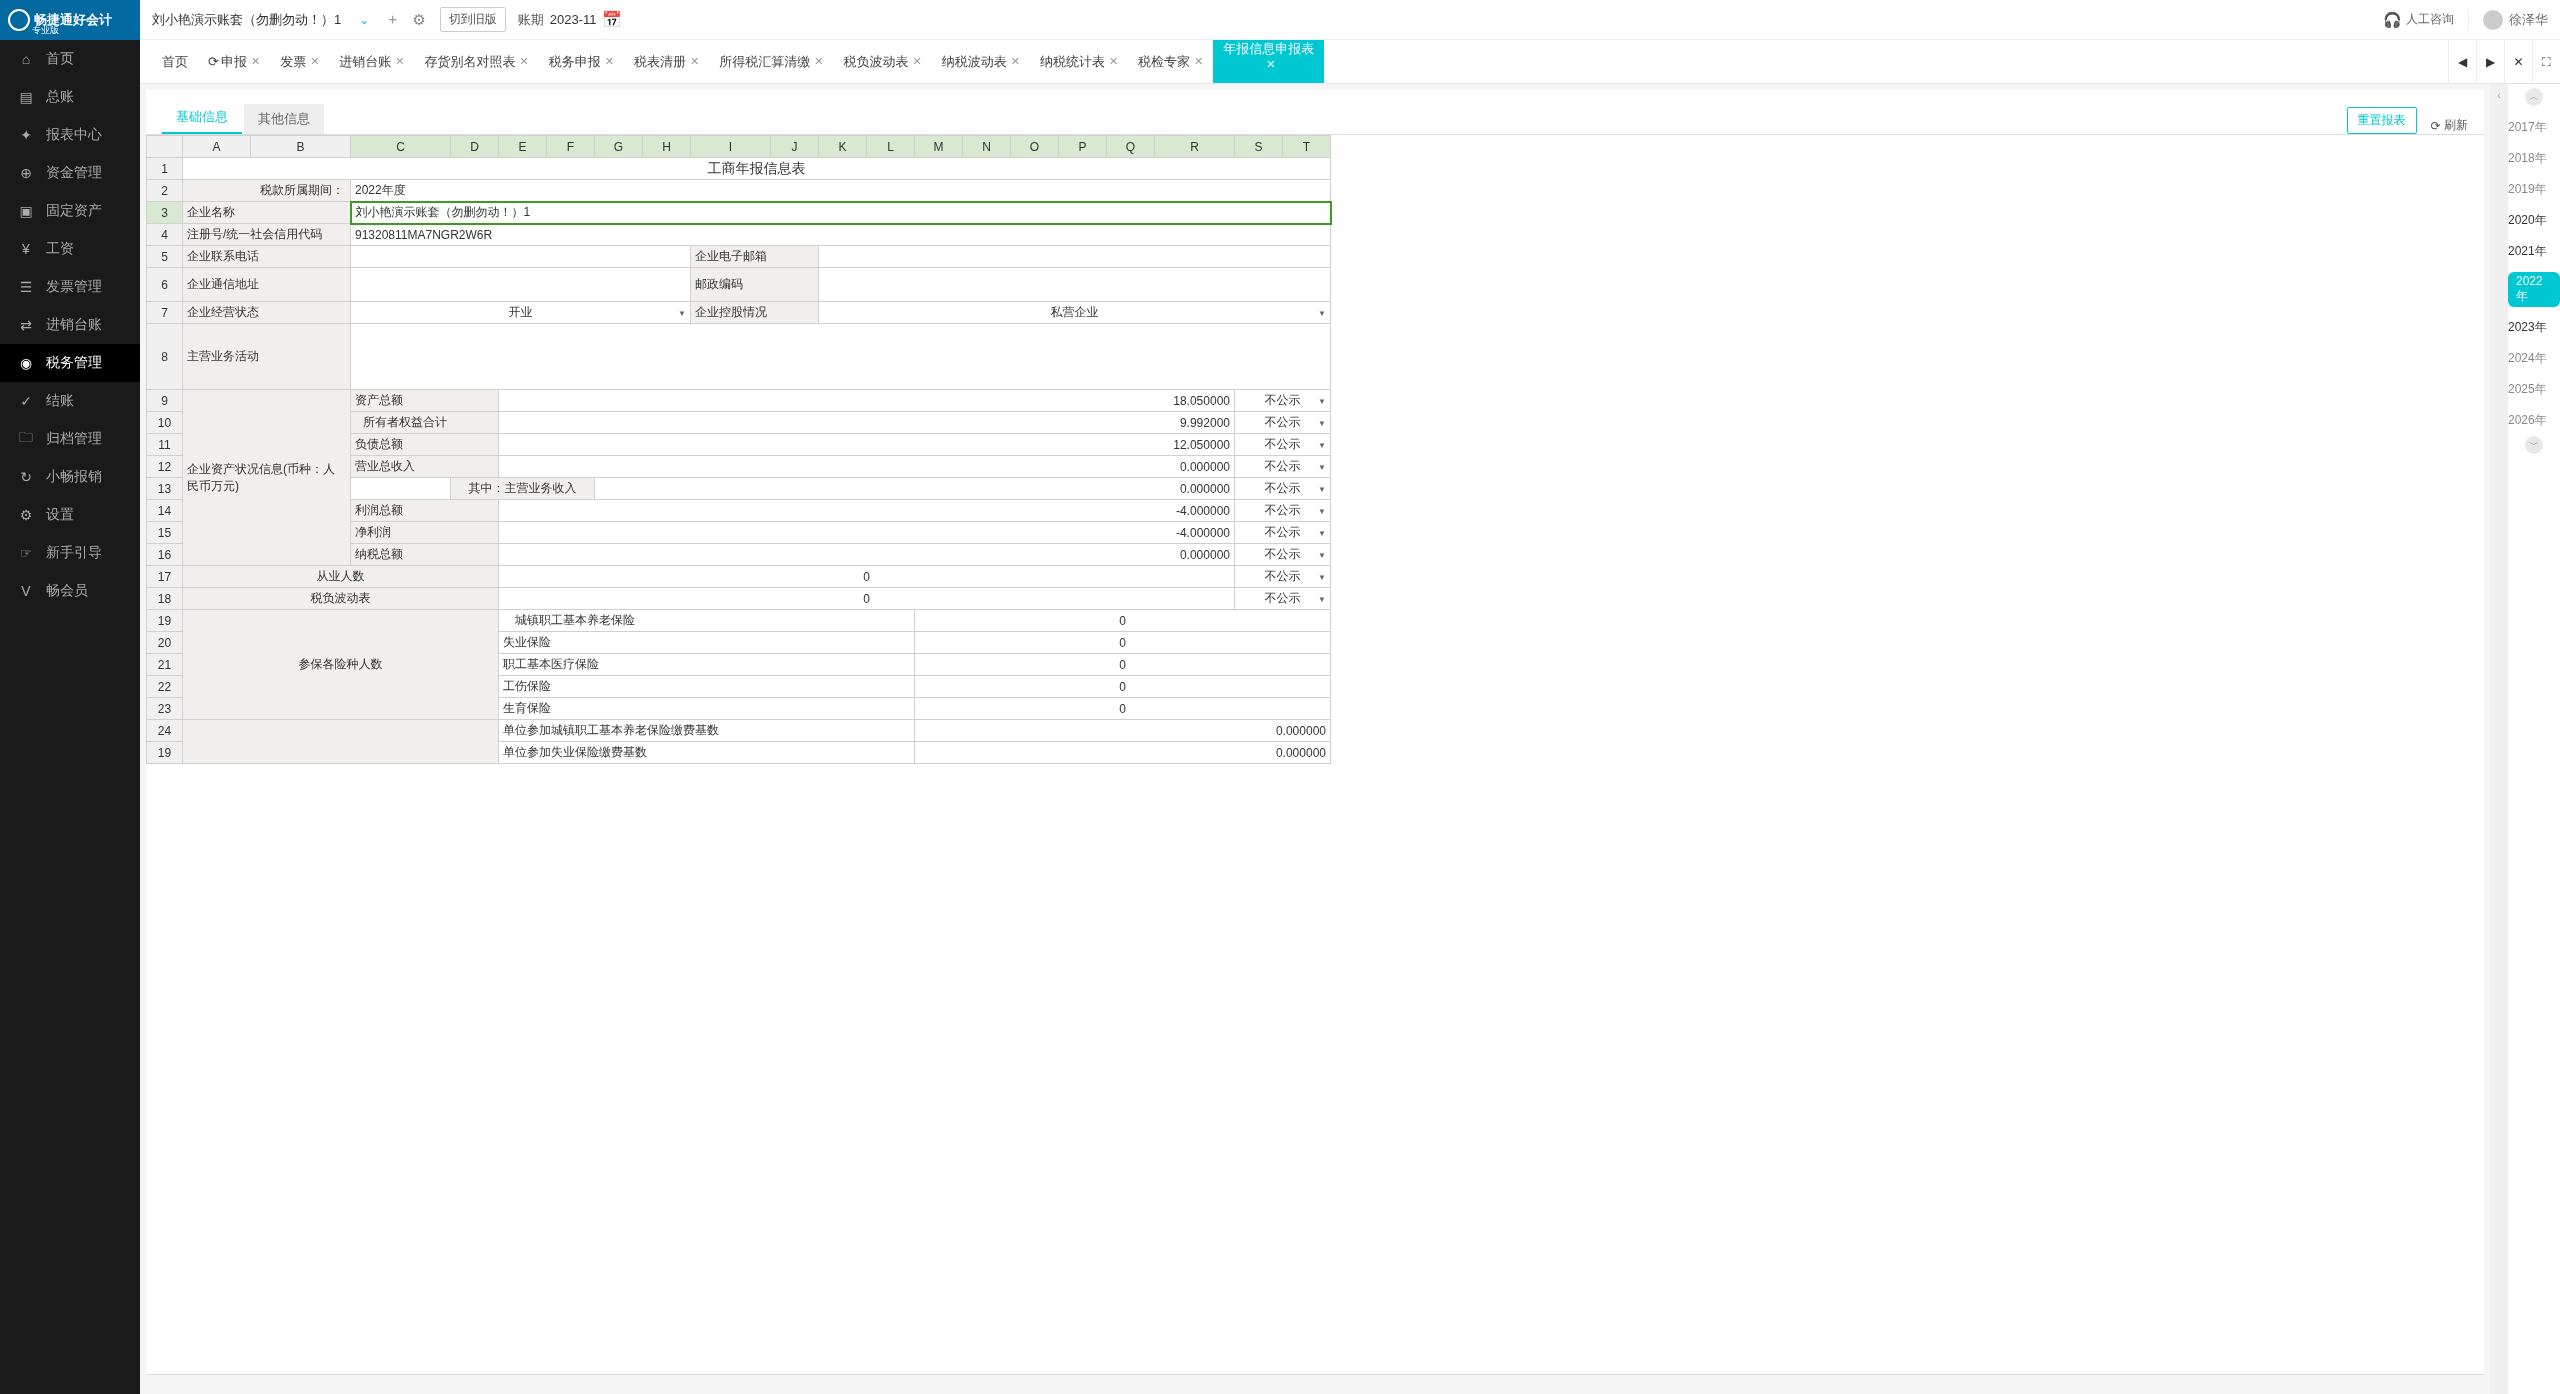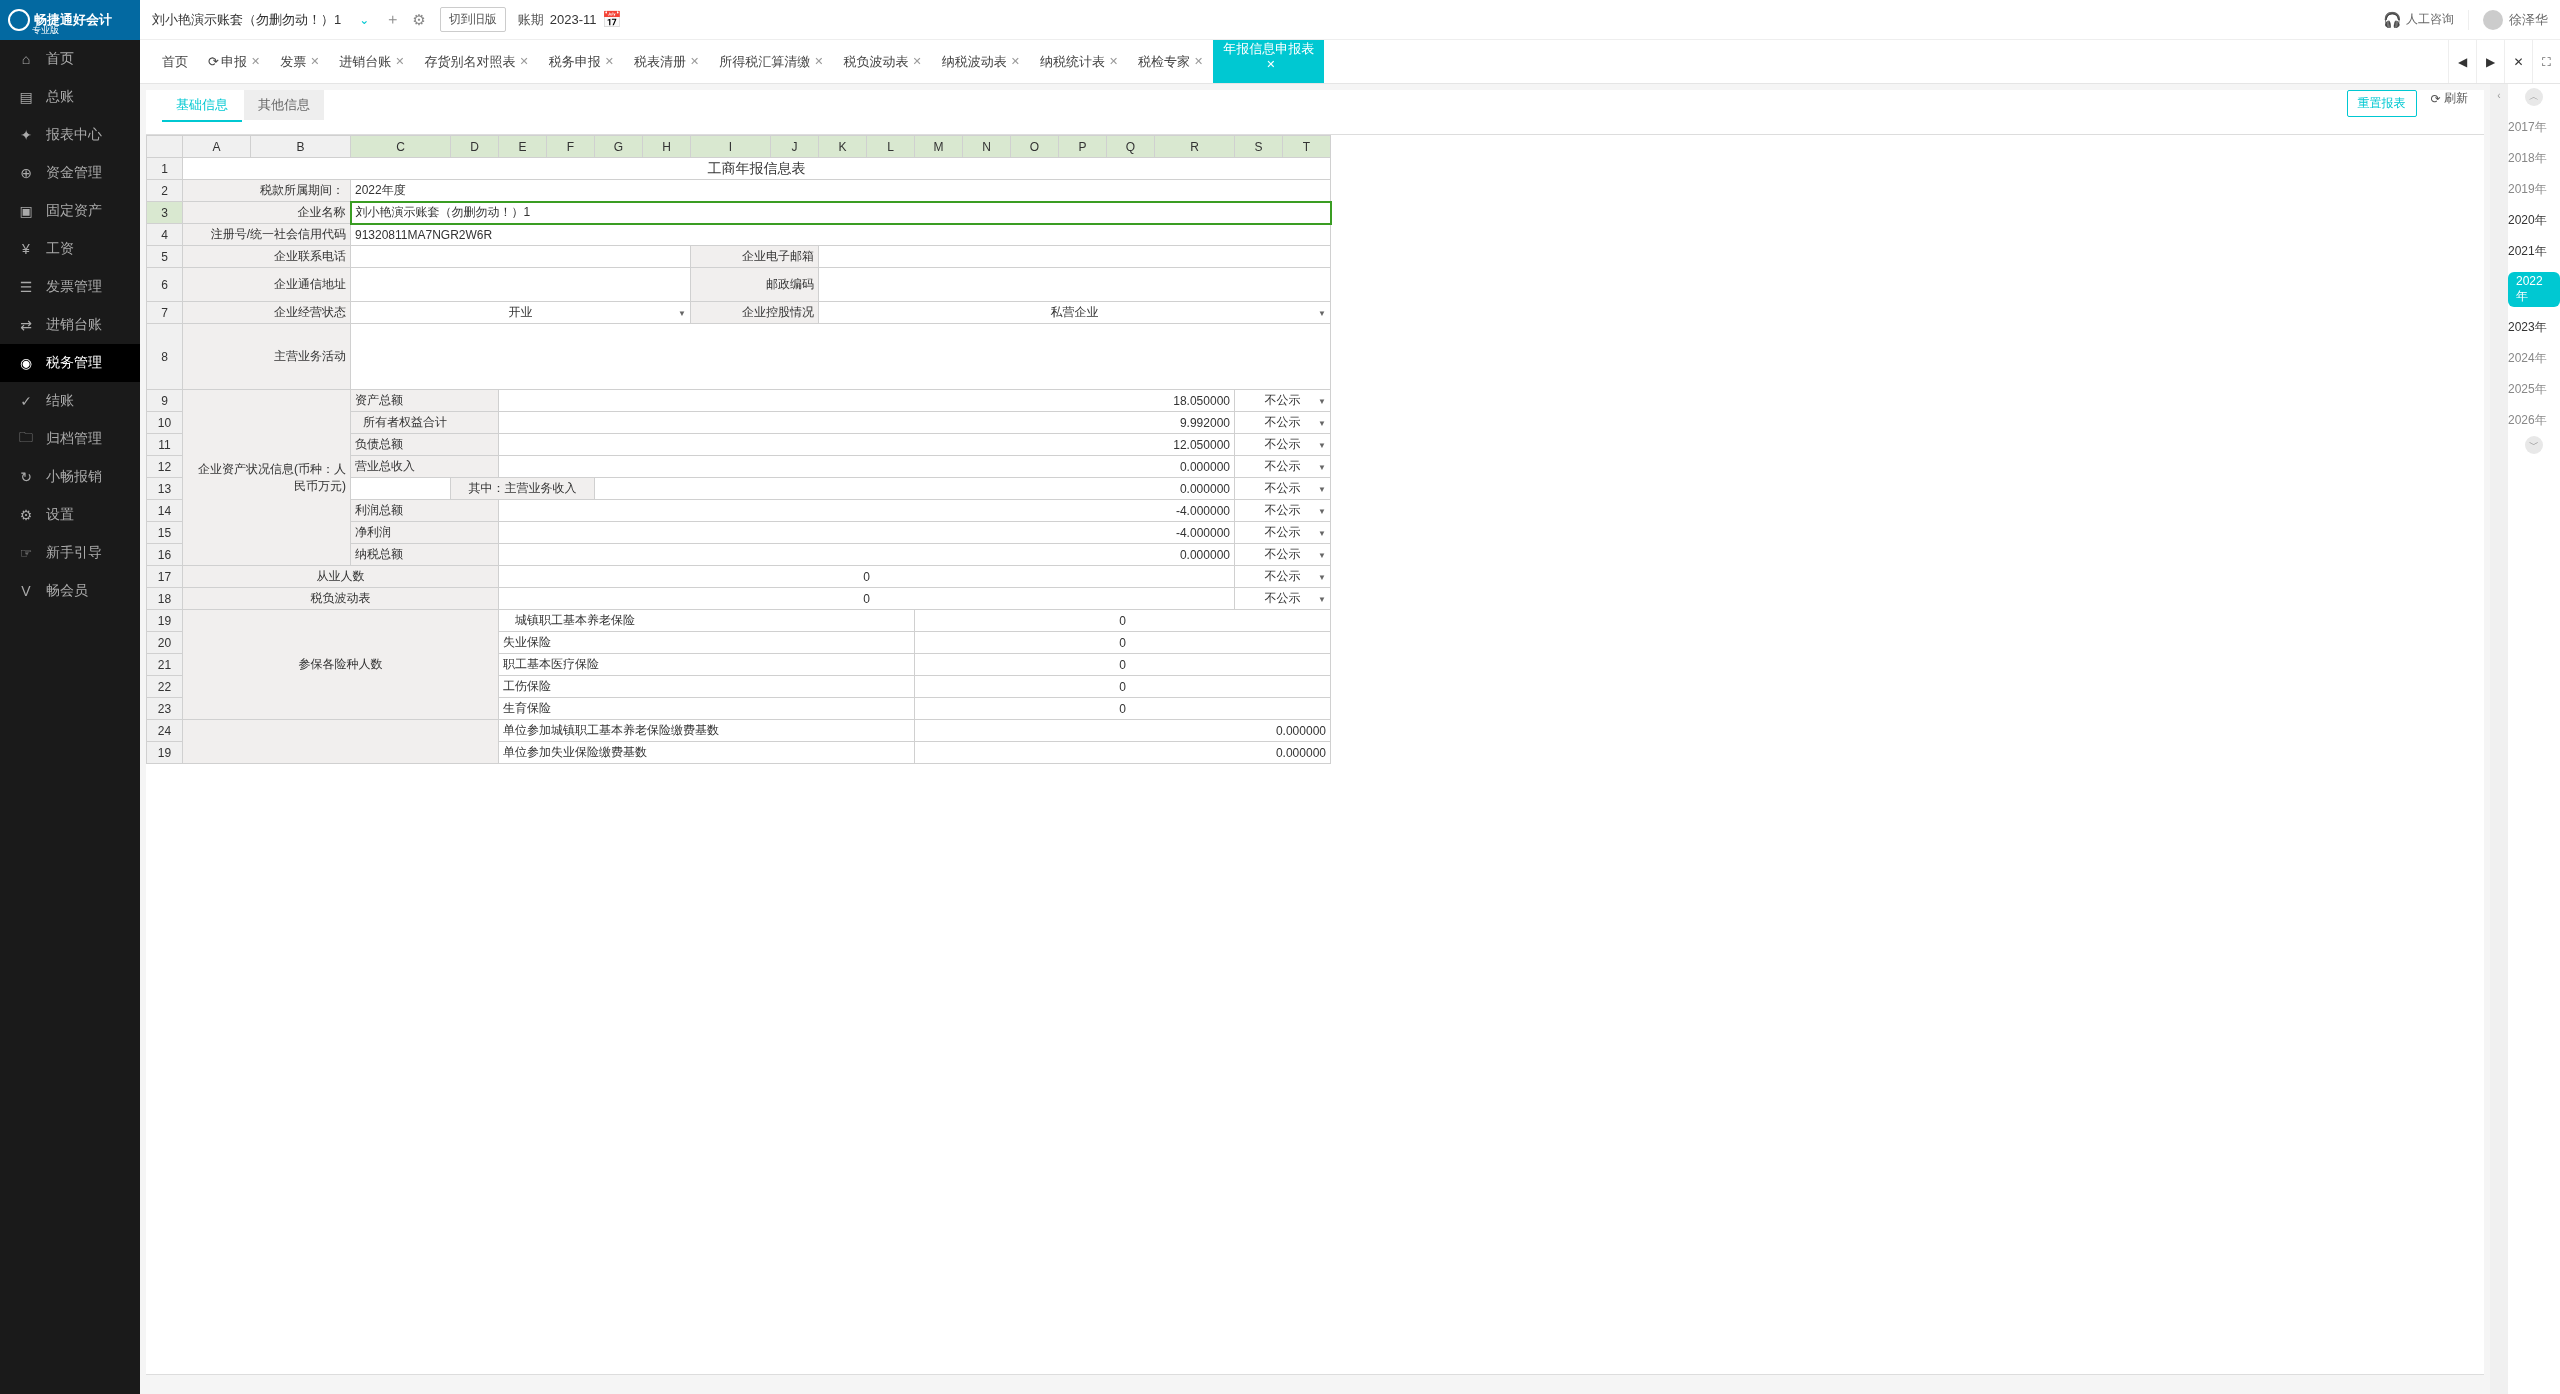--- a/index.html
+++ b/index.html
@@ -39,38 +39,38 @@
 .tab { padding: 0 10px; font-size: 13px; color: #444; display: flex; align-items: center; height: 100%; cursor: pointer; white-space: nowrap; }
 .tab.active { background: #00c8d2; color: #fff; flex-direction: column; }
 .tab .close { margin-left: 4px; font-size: 11px; color: #999; }
 .tab.active .close { color: #fff; }
 .tabs-right { margin-left: auto; display: flex; align-items: center; height: 100%; }
 .tab-nav-btn { width: 28px; height: 100%; display: flex; align-items: center; justify-content: center; border-left: 1px solid #eee; color: #333; cursor: pointer; font-size:12px;}
 
 
 .content { flex: 1; display: flex; min-height: 0; }
 .sheet-area { flex: 1; background: #fff; margin: 6px; display: flex; flex-direction: column; min-width: 0; position: relative; }
-.sheet-toolbar { height: 44px; display: flex; align-items: flex-start; padding: 0 16px; }
+.sheet-toolbar { height: 44px; display: flex; align-items: flex-end; padding: 0 16px; }
 .sub-tab { padding: 6px 14px; font-size: 13px; cursor: pointer; color: #666; }
 .sub-tab.active { color: #00c8d2; border-bottom: 2px solid #00c8d2; }
 .sub-tab.inactive { background: #eee; color: #666; margin-left: 2px; }
 .toolbar-spacer { flex: 1; }
 .reset-btn { border: 1px solid #00c8d2; color: #00c8d2; padding: 4px 10px; font-size: 12px; background: #fff; cursor: pointer; border-radius:2px;}
 .refresh-btn { margin-left: 14px; font-size: 12px; color: #555; cursor: pointer; display: flex; align-items: center; }
 
 
 .grid-wrap { flex: 1; overflow: auto; position: relative; border-top: 1px solid #ddd; }
 .grid { border-collapse: collapse; font-size: 12px; color: #333; table-layout: fixed; }
 .grid th, .grid td { border: 1px solid #d0d0d0; height: 22px; padding: 0 4px; overflow: hidden; white-space: nowrap; }
 .grid thead th { background: #f0f0f0; font-weight: normal; text-align: center; position: sticky; top: 0; z-index: 2; }
 .grid .rowhead { background: #f0f0f0; text-align: center; width: 36px; position: sticky; left: 0; z-index: 1; }
 .grid .corner { background: #f0f0f0; position: sticky; left: 0; top: 0; z-index: 3; }
 .rowhead.sel { background: #d9e8d0; }
 th.col-sel { background: #d9e8d0 !important; }
-.label-cell { background: #f1efee; text-align: right; }
+.label-cell { background: #f1efee; text-align: left; }
 .title-cell { text-align: center; font-size: 14px; }
 .sel-border { border: 2px solid #3a9d23 !important; }
 .num { text-align: right; padding-right: 6px; }
 .cen { text-align: center; }
 .tall { height: 34px; }
 .vtall { height: 66px; }
 .dd { position: relative; }
 .dd::after { content: "▼"; position: absolute; right: 4px; top: 50%; transform: translateY(-50%); font-size: 8px; color: #666; }
 
 

